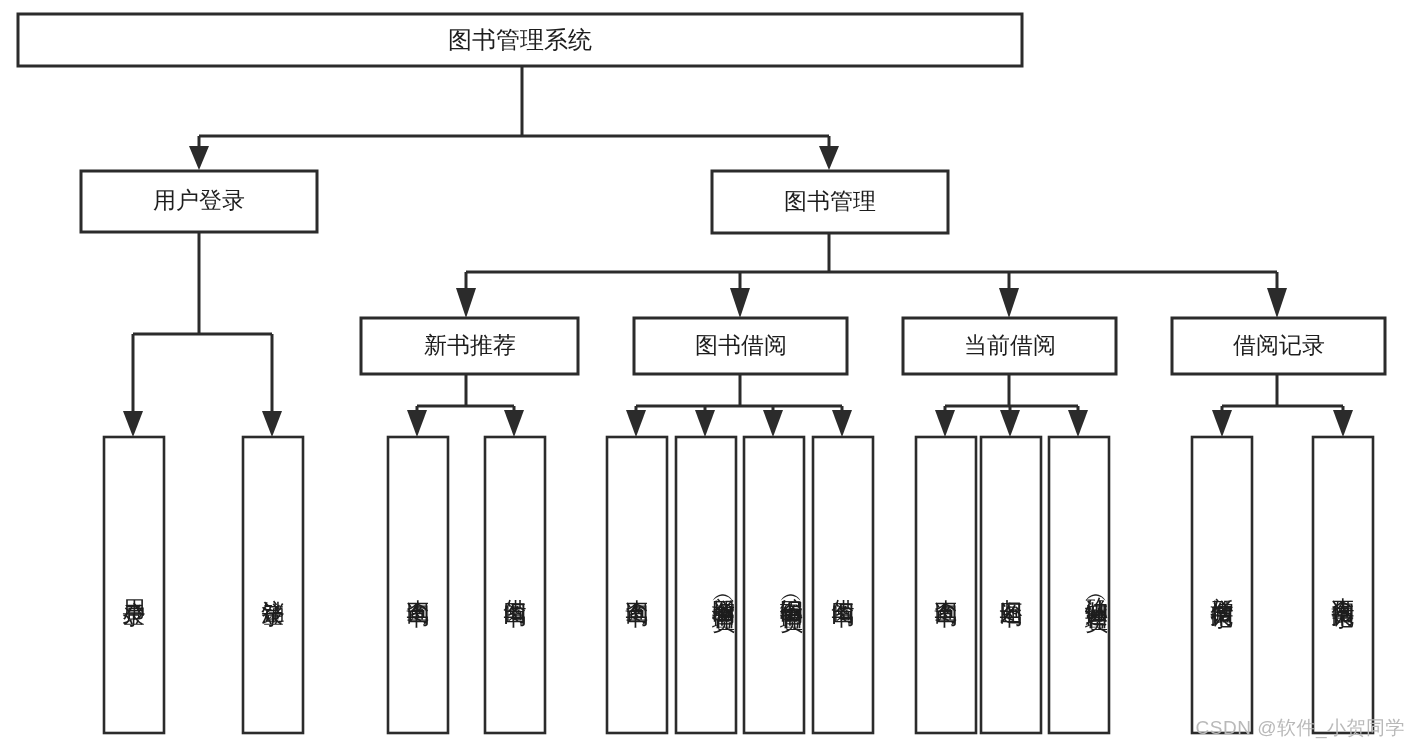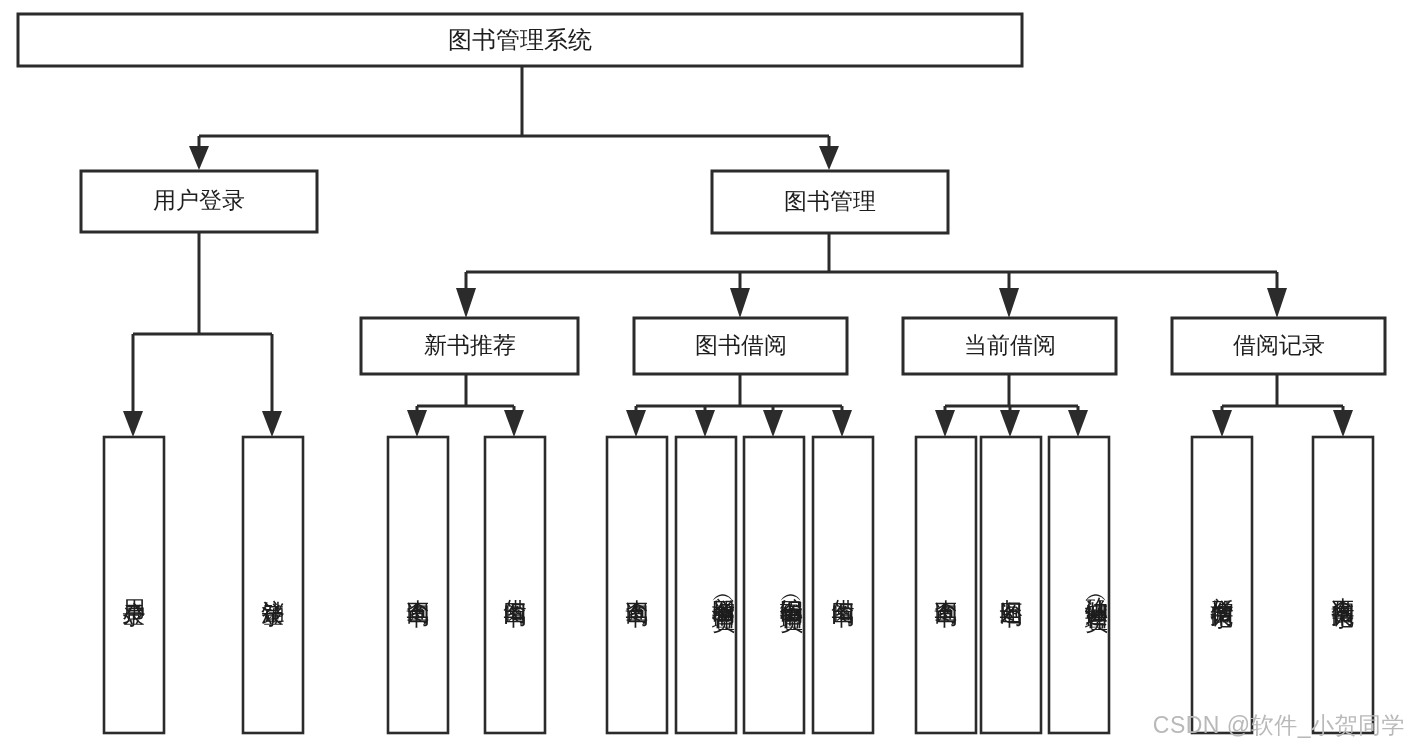--- a/index.html
+++ b/index.html
@@ -73,21 +73,21 @@
     letter-spacing: 2px;
     text-align: center;
     white-space: nowrap;
     pointer-events: none;
   }
   .watermark {
     position: absolute;
     right: 8px;
     bottom: 6px;
     font-family: "Liberation Sans", "DejaVu Sans", sans-serif;
-    font-size: 23px;
+    font-size: 19px;
     color: #b9b9b9;
     letter-spacing: 0.5px;
     white-space: nowrap;
   }
 </style>
 </head>
 <body>
 
 <div id="diagram-root">
 

